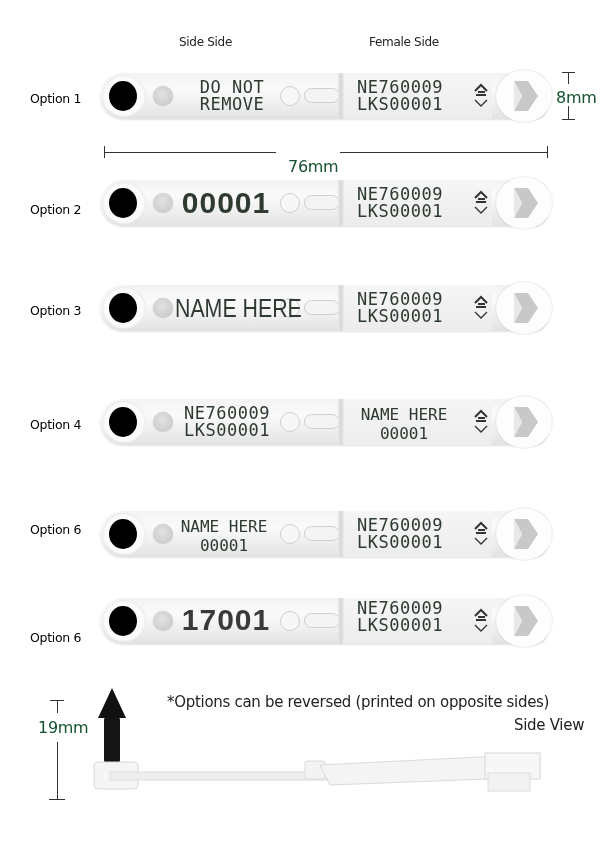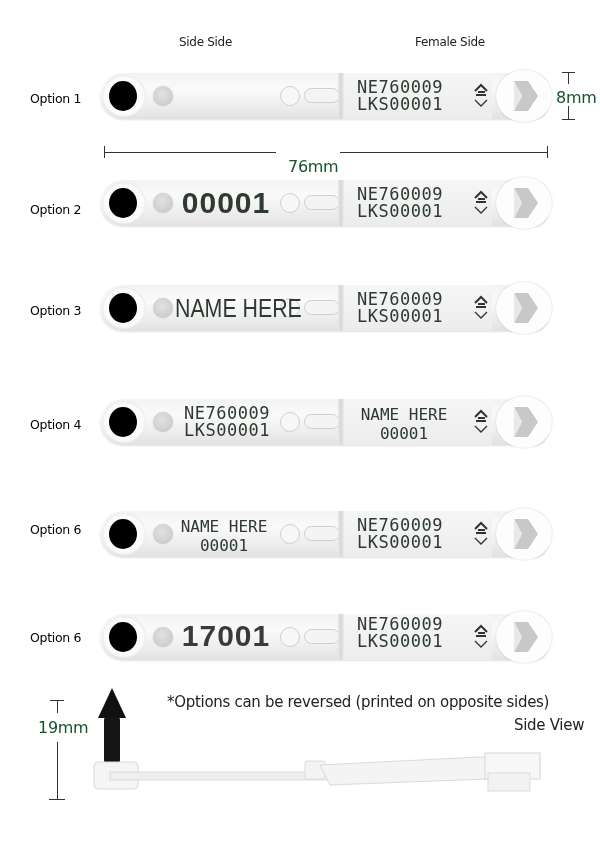--- a/index.html
+++ b/index.html
@@ -64,31 +64,35 @@
   .hline { position: absolute; background: #333; height: 1px; }
   .vline { position: absolute; background: #333; width: 1px; }
 
   .note { position: absolute; left: 167px; top: 693px; font-size: 15px; color: #222; letter-spacing: -0.3px; }
   .sideview-label { position: absolute; left: 514px; top: 716px; font-size: 15px; color: #222; letter-spacing: -0.3px; }
 </style>
 </head>
 <body>
 
 <div class="header-label" style="left:179px;">Side Side</div>
-<div class="header-label" style="left:369px;margin-left:46px;">Female Side</div>
+<div class="header-label" style="left:369px;">Female Side</div>
 
 <div class="opt-label" style="top:91px;">Option 1</div>
 <div class="tag" style="top:73px;">
   <div class="hole-ring"></div>
   <div class="hole"></div>
   <div class="pin-dot"></div>
   <div class="ring-dot"></div>
   <div class="slot"></div>
   <div class="ridge"></div>
   <div class="female-panel"></div>
+  <div class="txt two" style="left:92px; top:6px; width:80px;">
+    <div>DO NOT</div>
+    <div>REMOVE</div>
+  </div>
   <div class="txt two" style="left:250px; top:6px; width:100px;">
     <div>NE760009</div>
     <div>LKS00001</div>
   </div>
   <svg class="logo-icon" viewBox="0 0 16 26">
       <path d="M2 8 L8 2 L14 8" fill="none" stroke="#333" stroke-width="2"></path>
       <rect x="5" y="8" width="7" height="2" fill="#333"></rect>
       <rect x="3" y="11" width="10" height="2" fill="#333"></rect>
       <path d="M2 17 L8 23 L14 17" fill="none" stroke="#333" stroke-width="1.3"></path>
     </svg>
@@ -224,21 +228,21 @@
     </svg>
   <div class="end-cap">
       <svg class="inner" viewBox="0 0 30 34">
         <path d="M4 2 L18 2 L28 17 L18 32 L4 32 L12 17 Z" fill="#c8c8c8"></path>
         <path d="M12 17 L4 2 L4 32 Z" fill="#e8e8e8"></path>
       </svg>
     </div>
 </div>
 
 <div class="opt-label" style="top:630px;">Option 6</div>
-<div class="tag" style="top:614px;">
+<div class="tag" style="top:598px;">
   <div class="hole-ring"></div>
     <div class="hole"></div>
   <div class="pin-dot"></div>
     <div class="ring-dot"></div>
   <div class="slot"></div>
     <div class="ridge"></div>
   <div class="female-panel"></div>
   <div class="txt big" style="left:76px; top:5px; width:100px; color:#3a3a3a;">17001</div>
   <div class="txt two" style="left:250px; top:2px; width:100px;">
     <div>NE760009</div>

